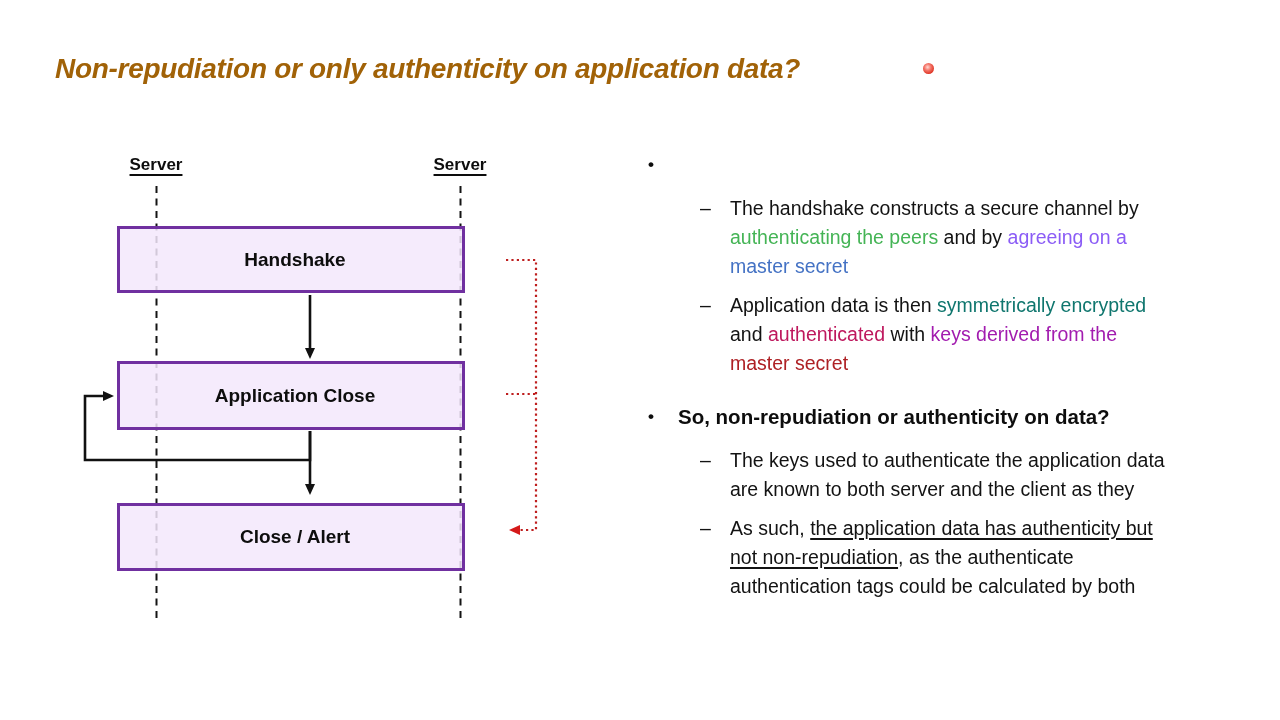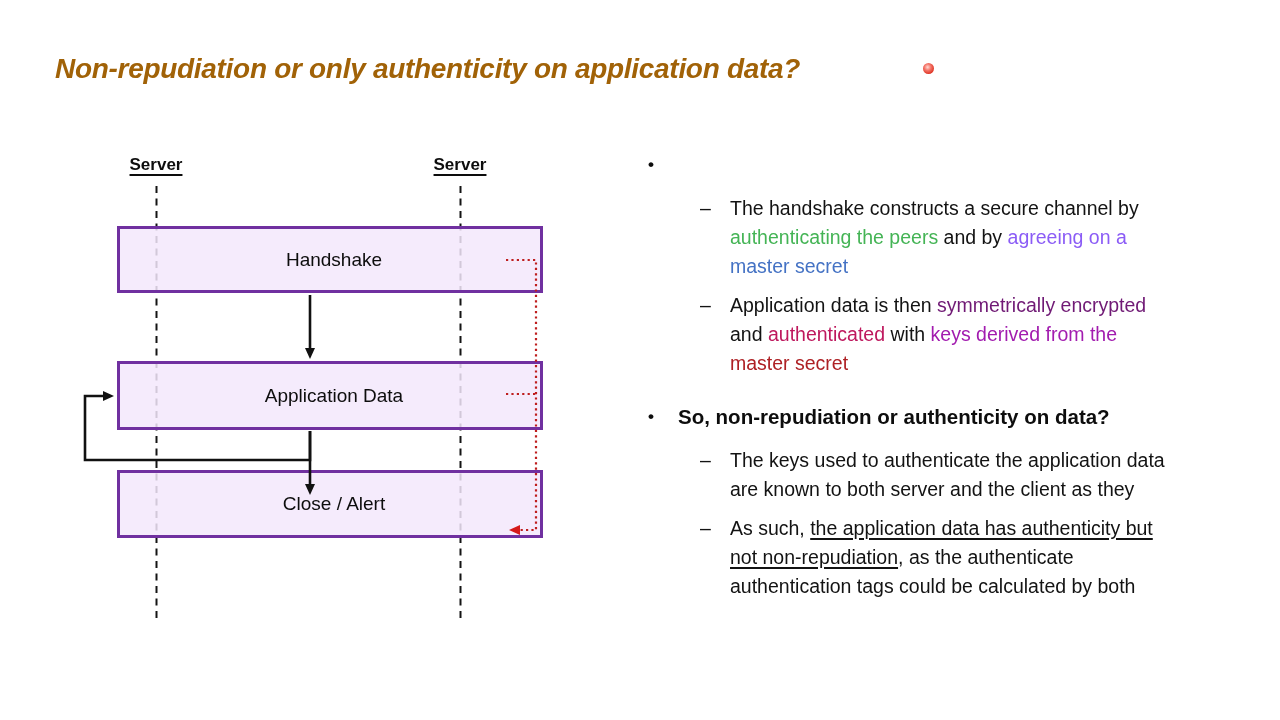--- a/index.html
+++ b/index.html
@@ -21,28 +21,28 @@
   
   .diagram-svg { position:absolute; left:0; top:0; pointer-events:none; }
   .actor {
     position:absolute; top:155px; width:120px; text-align:center;
     font-size:17px; font-weight:bold; color:#0d0d0d;
     text-decoration:underline; text-decoration-thickness:2px; text-underline-offset:4px;
   }
   .actor.client { left:96px; }
   .actor.server { left:400px; }
   .dbox {
-    position:absolute; left:117px; width:426px; height:68px; box-sizing:border-box;
+    position:absolute; left:117px; width:348px; height:68px; box-sizing:border-box;
     border:3px solid var(--purple); background:var(--box-fill);
     display:flex; align-items:center; justify-content:center;
-    font-size:19px; font-weight:normal; color:#0d0d0d;padding-left:8px;
+    font-size:19px; font-weight:bold; color:#0d0d0d;padding-left:8px;
   }
   .dbox.handshake { top:226px; height:67px; }
   .dbox.appdata   { top:361px; height:69px; }
-  .dbox.closealert{ top:470px; height:68px; }
+  .dbox.closealert{ top:503px; height:68px; }
   
   .content {
     position:absolute; left:648px; top:150px; width:600px;
     font-size:19.5px; line-height:29px; color:#131313;
   }
   .bullet-heading { display:flex; font-weight:bold; font-size:20.5px; line-height:29px; color:#0d0d0d; }
   .bullet-heading .marker { width:30px; font-size:17px; }
   .bullet-group + .bullet-group { margin-top:24px; }
   .sub-bullet { display:flex; margin-left:52px; margin-top:10px; }
   .bullet-heading + .sub-bullet { margin-top:15px; }
@@ -62,21 +62,21 @@
 
   <svg class="diagram-svg" width="1280" height="720">
     <path d="M156.5 186 V618" stroke="#141414" stroke-width="2" stroke-dasharray="7 5.5" fill="none"></path>
     <path d="M460.5 186 V618" stroke="#141414" stroke-width="2" stroke-dasharray="7 5.5" fill="none"></path>
   </svg>
 
   <div class="actor client">Server</div>
   <div class="actor server">Server</div>
 
   <div class="dbox handshake">Handshake</div>
-  <div class="dbox appdata">Application Data</div>
+  <div class="dbox appdata">Application Close</div>
   <div class="dbox closealert">Close / Alert</div>
 
   <svg class="diagram-svg" width="1280" height="720">
     <defs>
       <marker id="ab" markerUnits="userSpaceOnUse" markerWidth="12" markerHeight="11" refX="1" refY="5" orient="auto">
         <path d="M0,0 L11,5 L0,10 z" fill="#111"></path>
       </marker>
       <marker id="ar" markerUnits="userSpaceOnUse" markerWidth="12" markerHeight="11" refX="1" refY="5" orient="auto">
         <path d="M0,0 L11,5 L0,10 z" fill="#D51A1A"></path>
       </marker>
@@ -101,21 +101,21 @@
           <span class="sub-marker">–</span>
           <div>
             <div><span>The handshake constructs a secure channel by</span></div>
             <div><span style="color: rgb(68, 180, 85);">authenticating the peers</span><span> and by </span><span style="color: #8b5cf6;">agreeing on a</span></div>
             <div><span style="color: rgb(68, 114, 196);">master secret</span></div>
           </div>
         </div>
         <div class="sub-bullet">
           <span class="sub-marker">–</span>
           <div>
-            <div><span>Application data is then </span><span style="color: #701a75;">symmetrically encrypted</span></div>
+            <div><span>Application data is then </span><span style="color: #0f766e;">symmetrically encrypted</span></div>
             <div><span>and </span><span style="color: #be185d;">authenticated</span><span> with </span><span style="color: #a21caf;">keys derived from the</span></div>
             <div><span style="color: rgb(174, 32, 36);">master secret</span></div>
           </div>
         </div>
       </div>
       <div class="bullet-group">
         <div class="bullet-heading">
           <span class="marker">•</span>
           <span>So, non-repudiation or authenticity on data?</span>
         </div>

